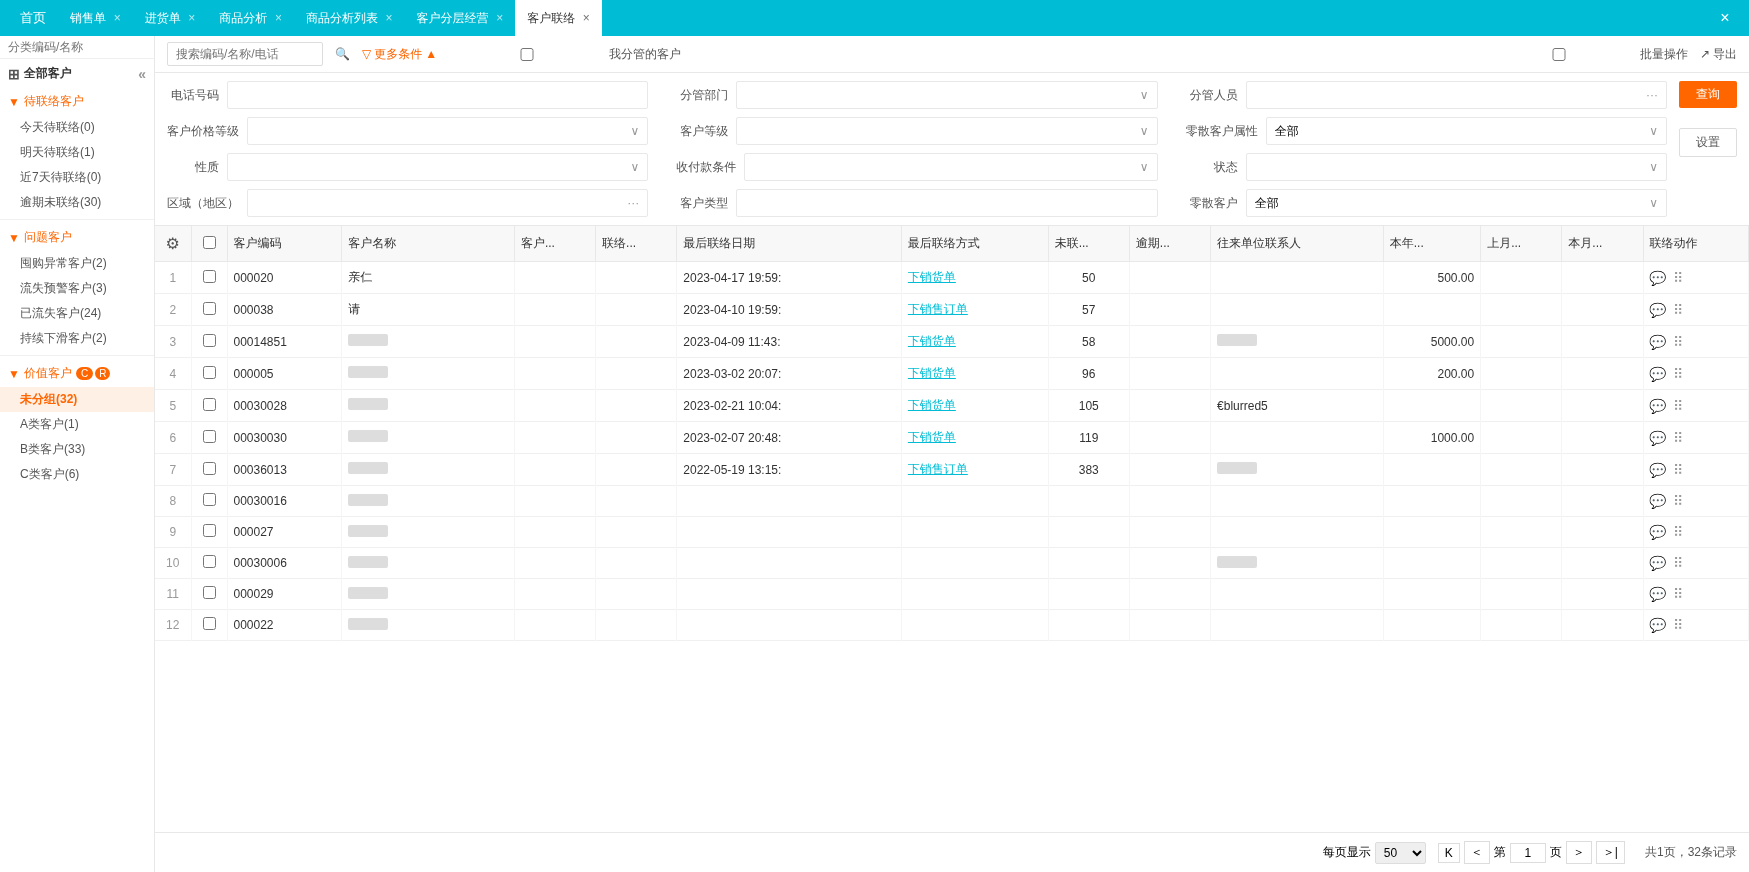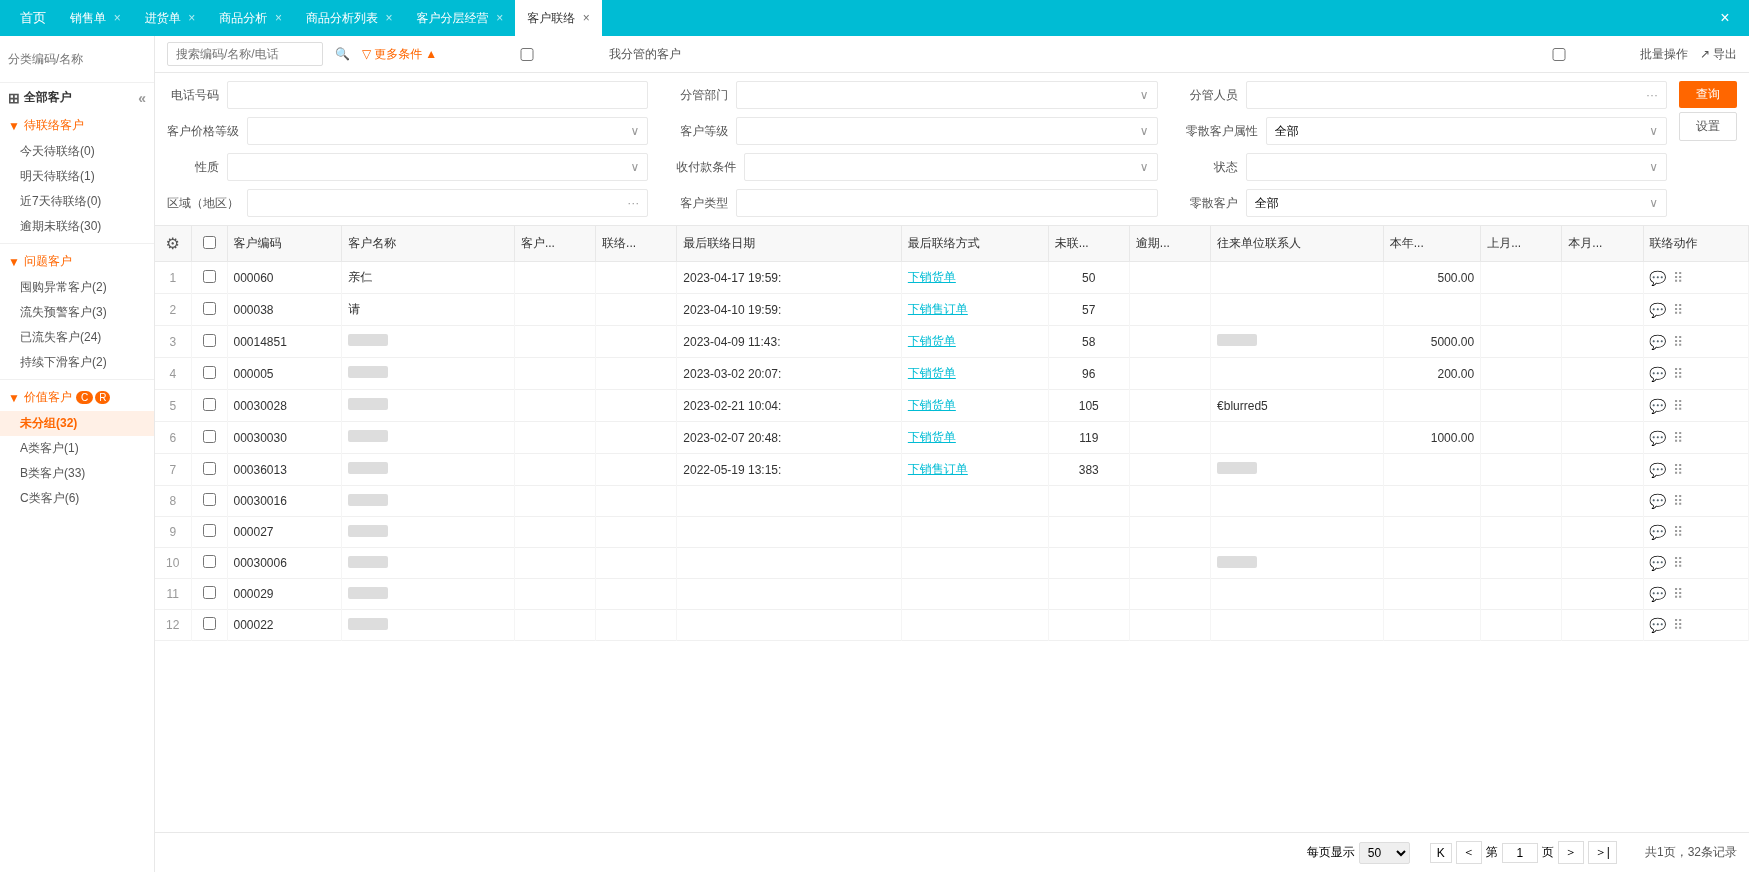--- a/index.html
+++ b/index.html
@@ -53,21 +53,21 @@
       width: 155px;
       background: #fff;
       border-right: 1px solid #e8e8e8;
       display: flex;
       flex-direction: column;
       overflow-y: auto;
     }
     .sidebar-search {
       display: flex;
       align-items: flex-end;
-      padding: 16px 8px;
+      padding: 4px 8px;
       border-bottom: 1px solid #f0f0f0;
     }
     .sidebar-search input {
       border: none; outline: none; flex: 1; font-size: 12px; color: #999;
     }
     .sidebar-all-customers {
       display: flex; align-items: center; font-weight: bold; color: #333;
       padding: 6px 8px; cursor: pointer;
     }
     .sidebar-all-customers .grid-icon { margin-right: 4px; font-size: 14px; color: #555; }
@@ -151,21 +151,21 @@
       display: flex;
       align-items: center;
       justify-content: space-between;
       background: #fff;
       min-height: 28px;
     }
     .filter-field .field-input .chevron { color: #999; }
     .filter-actions {
       display: flex;
       flex-direction: column;
-      gap: 4px;
+      gap: 20px;
       margin-left: 12px;
     }
     .btn-query {
       background: #ff6600; color: #fff; border: none; border-radius: 2px;
       padding: 5px 16px; cursor: pointer; font-size: 12px;
     }
     .btn-reset {
       background: #fff; color: #555; border: 1px solid #ddd; border-radius: 2px;
       padding: 5px 16px; cursor: pointer; font-size: 12px;
     }
@@ -207,21 +207,21 @@
     .action-icons { display: flex; gap: 6px; align-items: center; }
     .action-icons span { color: #999; cursor: pointer; font-size: 14px; }
 
     
     .pagination {
       display: flex;
       align-items: center;
       padding: 8px 12px;
       border-top: 1px solid #e8e8e8;
       background: #fff;
-      gap: 20px;
+      gap: 12px;
       justify-content: flex-end;
     }
     .pagination .per-page {
       display: flex; align-items: center; gap: 4px;
     }
     .pagination .per-page select {
       border: 1px solid #ddd; padding: 2px 4px; font-size: 12px; border-radius: 2px;
     }
     .pagination .page-nav { display: flex; align-items: center; gap: 4px; }
     .pagination .page-nav button {
@@ -491,21 +491,21 @@
             <th><span>本年...</span></th>
             <th><span>上月...</span></th>
             <th><span>本月...</span></th>
             <th><span>联络动作</span></th>
           </tr>
         </thead>
         <tbody id="table-body">
         <tr>
       <td class="row-num">1</td>
       <td style="text-align:center;"><input type="checkbox" style=""></td>
-      <td>000060</td>
+      <td>000020</td>
       <td>亲仁</td>
       <td></td>
       <td></td>
       <td>2023-04-17 19:59:</td>
       <td><span class="td-link">下销货单</span></td>
       <td style="text-align:center;">50</td>
       <td></td>
       <td></td>
       <td style="text-align:right;">500.00</td>
       <td></td>

